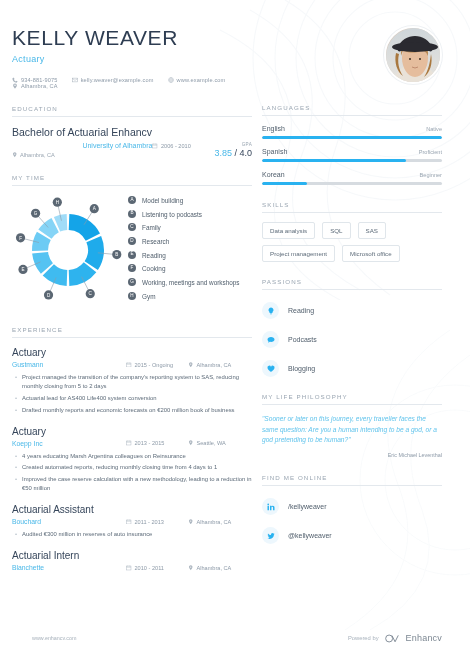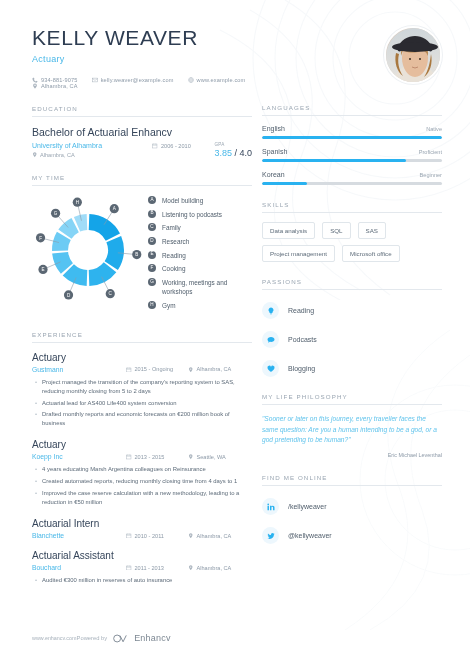--- a/index.html
+++ b/index.html
@@ -10,21 +10,21 @@
     color:#3a4a5a;
     overflow:hidden;
   }
   .page { position:relative; width:470px; height:665px; background:#fff; }
 
   
   .swirl { position:absolute; top:0; right:0; width:260px; height:300px; opacity:.5; pointer-events:none; }
   .swirl2 { position:absolute; top:330px; right:0; width:220px; height:300px; opacity:.4; pointer-events:none; }
 
   .cols { position:absolute; top:26px; left:0; width:470px; display:flex; }
-  .left { width:262px; padding-left:32px; padding-right:10px; }
+  .left { width:262px; padding-left:12px; padding-right:10px; }
   .right { width:208px; padding-right:28px; }
 
   
   .name { font-size:21px; letter-spacing:.6px; color:#2e3d52; font-weight:400; line-height:1.1; }
   .role { font-size:9px; color:#4ab8e8; margin-top:5px; letter-spacing:.3px; }
   .contacts { display:flex; flex-wrap:wrap; margin-top:13px; gap:0 14px; }
   .contact { display:flex; align-items:center; font-size:5.6px; color:#8d9aa8; letter-spacing:.15px; }
   .contact svg { margin-right:3px; }
 
   .avatar {
@@ -39,21 +39,21 @@
   
   .sec { margin-top:16px; }
   .sec-title {
     font-size:6.2px; letter-spacing:1.1px; color:#9aa6b2;
     padding-bottom:4px; border-bottom:1px solid #e3e8ed; text-transform:uppercase;
   }
   .sec-body { padding-top:9px; }
 
   
   .edu-deg { font-size:10.5px; color:#35455a; font-weight:400; }
-  .edu-row { display:flex; align-items:flex-start; margin-top:4px; }
+  .edu-row { display:flex; align-items:flex-start; margin-top:4px;text-align:right; }
   .edu-left { flex:1; }
   .edu-school { font-size:7px; color:#4ab8e8; }
   .edu-loc { font-size:5.6px; color:#9aa6b2; margin-top:3px; display:flex; align-items:center; }
   .edu-loc svg { margin-right:2.5px; }
   .edu-date { font-size:5.6px; color:#8d9aa8; display:flex; align-items:center; width:62px; padding-top:1px; }
   .edu-date svg { margin-right:3px; }
   .gpa-lbl { font-size:4.6px; color:#9aa6b2; letter-spacing:.3px; }
   .gpa-val { font-size:9px; color:#35455a; margin-top:1px; }
   .gpa-val b { color:#4ab8e8; font-weight:400; }
 
@@ -113,21 +113,21 @@
   .social { display:flex; align-items:center; margin-bottom:12px; }
   .s-icon {
     width:17px; height:17px; border-radius:50%; background:#edf7fd;
     display:flex; align-items:center; justify-content:center; margin-right:9px; flex:none;
   }
   .s-lbl { font-size:7px; color:#4f5d6b; }
 
   
   .footer {
     position:absolute; left:32px; right:28px; bottom:22px;
-    display:flex; justify-content:flex-start; align-items:center;
+    display:flex; justify-content:space-between; align-items:center;
   }
   .foot-url { font-size:5.4px; color:#a8b2bc; }
   .foot-right { display:flex; align-items:center; font-size:5.8px; color:#a8b2bc; }
   .foot-brand { font-size:9px; color:#7d8893; margin-left:5px; letter-spacing:.2px; }
 </style>
 </head>
 <body>
 
 <div class="page">
 
@@ -388,63 +388,63 @@
                   <i>•</i>
                   <span>Created automated reports, reducing monthly closing time from 4 days to 1</span>
                 </div>
                 <div class="bullet">
                   <i>•</i>
                   <span>Improved the case reserve calculation with a new methodology, leading to a reduction in €50 million</span>
                 </div>
               </div>
             </div>
             <div class="job">
+              <div class="job-title">Actuarial Assistant</div>
+              <div class="job-meta">
+                <span class="job-co">Bouchard</span>
+                <span class="job-date">
+                  <svg width="5.5" height="5.5" viewBox="0 0 16 16" fill="none" stroke="#aab4be" stroke-width="1.3">
+                    <rect x="1.5" y="3" width="13" height="11.5"></rect>
+                    <path d="M1.5 6.5h13M5 1.5v3M11 1.5v3"></path>
+                  </svg>
+                  <span>2011 - 2013</span>
+                </span>
+                <span class="job-loc">
+                  <svg width="5.5" height="5.5" viewBox="0 0 16 16" fill="#aab4be">
+                    <path d="M8 1C5 1 3 3.2 3 6c0 3.8 5 9 5 9s5-5.2 5-9c0-2.8-2-5-5-5zm0 7a2 2 0 110-4 2 2 0 010 4z"></path>
+                  </svg>
+                  <span>Alhambra, CA</span>
+                </span>
+              </div>
+              <div class="bullets">
+                <div class="bullet">
+                  <i>•</i>
+                  <span>Audited €300 million in reserves of auto insurance</span>
+                </div>
+              </div>
+            </div>
+            <div class="job">
               <div class="job-title">Actuarial Intern</div>
               <div class="job-meta">
                 <span class="job-co">Blanchette</span>
                 <span class="job-date">
                   <svg width="5.5" height="5.5" viewBox="0 0 16 16" fill="none" stroke="#aab4be" stroke-width="1.3">
                     <rect x="1.5" y="3" width="13" height="11.5"></rect>
                     <path d="M1.5 6.5h13M5 1.5v3M11 1.5v3"></path>
                   </svg>
                   <span>2010 - 2011</span>
                 </span>
                 <span class="job-loc">
                   <svg width="5.5" height="5.5" viewBox="0 0 16 16" fill="#aab4be">
                     <path d="M8 1C5 1 3 3.2 3 6c0 3.8 5 9 5 9s5-5.2 5-9c0-2.8-2-5-5-5zm0 7a2 2 0 110-4 2 2 0 010 4z"></path>
                   </svg>
                   <span>Alhambra, CA</span>
                 </span>
               </div>
               <div class="bullets"></div>
-            </div>
-            <div class="job">
-              <div class="job-title">Actuarial Assistant</div>
-              <div class="job-meta">
-                <span class="job-co">Bouchard</span>
-                <span class="job-date">
-                  <svg width="5.5" height="5.5" viewBox="0 0 16 16" fill="none" stroke="#aab4be" stroke-width="1.3">
-                    <rect x="1.5" y="3" width="13" height="11.5"></rect>
-                    <path d="M1.5 6.5h13M5 1.5v3M11 1.5v3"></path>
-                  </svg>
-                  <span>2011 - 2013</span>
-                </span>
-                <span class="job-loc">
-                  <svg width="5.5" height="5.5" viewBox="0 0 16 16" fill="#aab4be">
-                    <path d="M8 1C5 1 3 3.2 3 6c0 3.8 5 9 5 9s5-5.2 5-9c0-2.8-2-5-5-5zm0 7a2 2 0 110-4 2 2 0 010 4z"></path>
-                  </svg>
-                  <span>Alhambra, CA</span>
-                </span>
-              </div>
-              <div class="bullets">
-                <div class="bullet">
-                  <i>•</i>
-                  <span>Audited €300 million in reserves of auto insurance</span>
-                </div>
-              </div>
             </div>
           </div>
       </div>
     </div>
 
     <div class="right">
 
       <div class="sec" style="margin-top:78px">
         <div class="sec-title">LANGUAGES</div>
         <div class="sec-body" id="langs">

